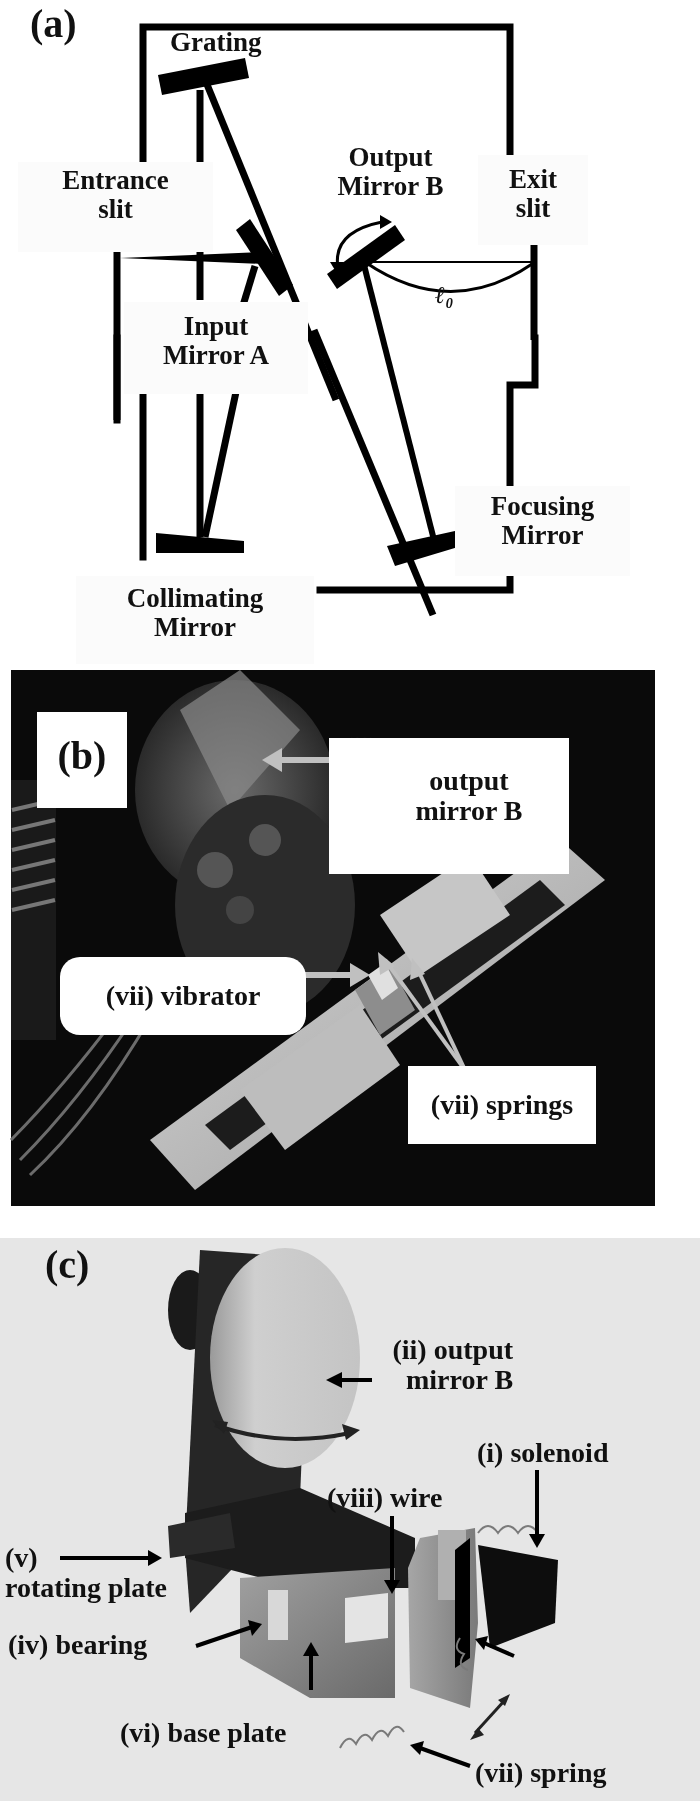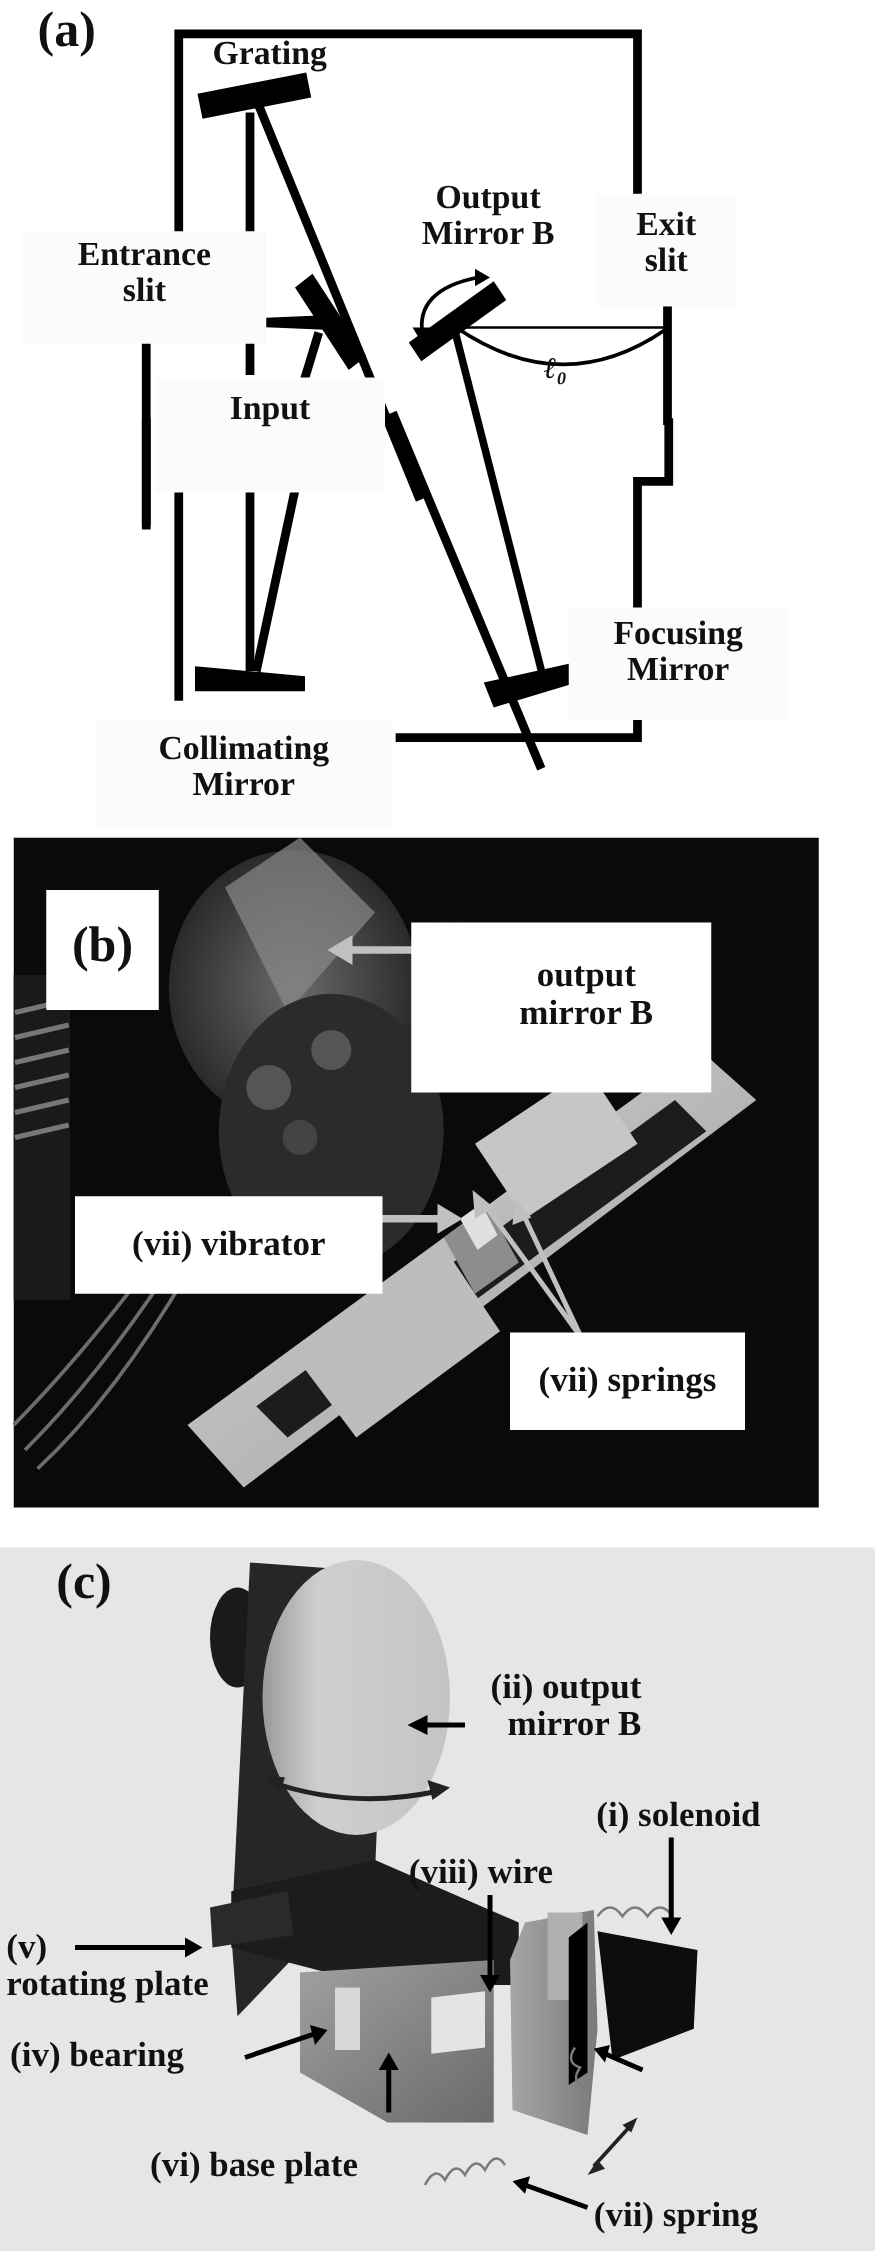--- a/index.html
+++ b/index.html
@@ -52,39 +52,40 @@
     <polygon points="156,533 200,537 244,541 244,553 156,553" fill="#000"></polygon>
     <polygon points="387,546 473,527 478,541 395,566" fill="#000"></polygon>
   </svg>
 
   <div class="panel-tag" style="left:30px;top:0px;">(a)</div>
 
   <div class="lbl" style="left:170px;top:28px;font-size:27px;">
     <span>Grating</span>
   </div>
 
-  <div class="lbl lbl-bg" style="left:18px;top:162px;width:195px;height:90px;padding-top:0px;font-size:27px;margin-top:23px;">
+  <div class="lbl lbl-bg" style="left:18px;top:162px;width:195px;height:90px;padding-top:0px;font-size:27px;">
     <div style="padding-top:4px;">Entrance</div>
     <div>slit</div>
   </div>
 
   <div class="lbl" style="left:318px;top:143px;width:145px;font-size:27px;">
     <div>Output</div>
     <div>Mirror B</div>
   </div>
 
   <div class="lbl lbl-bg" style="left:478px;top:155px;width:110px;height:90px;font-size:27px;">
     <div style="padding-top:10px;">Exit</div>
     <div>slit</div>
   </div>
 
   <div class="lbl" style="left:435px;top:283px;font-size:24px;font-style:italic;">ℓ₀</div>
 
   <div class="lbl lbl-bg" style="left:124px;top:302px;width:184px;height:92px;font-size:27px;">
     <div style="padding-top:10px;">Input</div>
+    <div>Mirror A</div>
   </div>
 
   <div class="lbl lbl-bg" style="left:455px;top:486px;width:175px;height:90px;font-size:27px;text-align:center;">
     <div style="padding-top:6px;">Focusing</div>
     <div>Mirror</div>
   </div>
 
   <div class="lbl lbl-bg" style="left:76px;top:576px;width:238px;height:88px;font-size:27px;">
     <div style="padding-top:8px;">Collimating</div>
     <div>Mirror</div>
@@ -154,21 +155,21 @@
   <div class="panel-tag box" style="left:37px;top:42px;width:90px;height:96px;text-align:center;line-height:88px;">
     <span>(b)</span>
   </div>
 
   <div class="lbl" style="left:344px;top:62px;font-size:28px;">(ii)</div>
   <div class="lbl box" style="left:329px;top:68px;width:240px;height:136px;font-size:28px;z-index:-0;">
     <div style="padding-top:28px;padding-left:40px;">output</div>
     <div style="padding-left:40px;">mirror B</div>
   </div>
 
-  <div class="lbl box" style="left:60px;top:287px;width:246px;height:78px;line-height:78px;font-size:28px;">(vii) vibrator</div>
+  <div class="lbl box" style="left:60px;top:287px;width:246px;height:78px;line-height:78px;font-size:28px;border-radius:20px;">(vii) vibrator</div>
 
   <div class="lbl box" style="left:408px;top:396px;width:188px;height:78px;line-height:78px;font-size:28px;">(vii) springs</div>
 </div>
 
 <div class="panel" style="top:1238px;height:563px;background:#e6e6e6;">
   <svg width="700" height="563">
     <defs>
       <linearGradient id="mirrorGrad" x1="0" y1="0" x2="1" y2="0">
         <stop offset="0" stop-color="#9a9a9a"></stop>
         <stop offset="0.3" stop-color="#cfcfcf"></stop>

